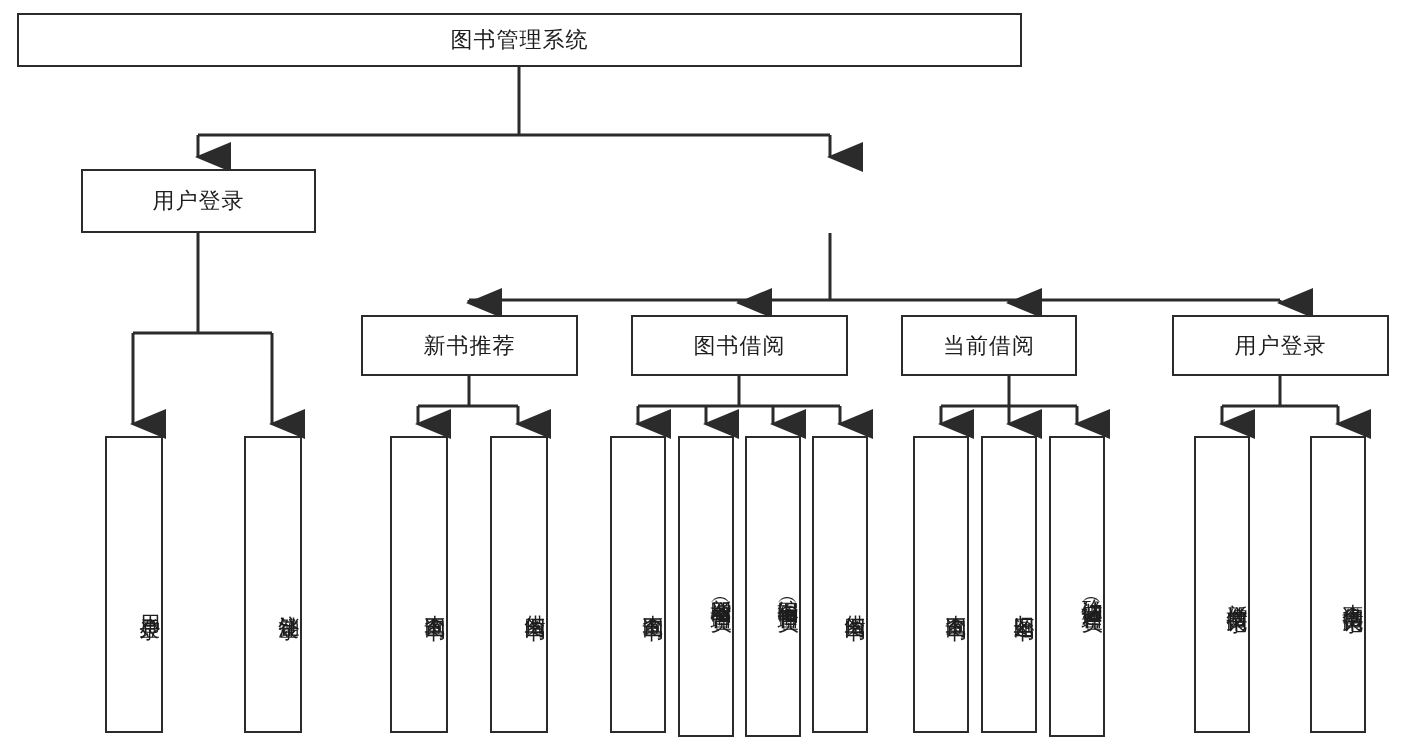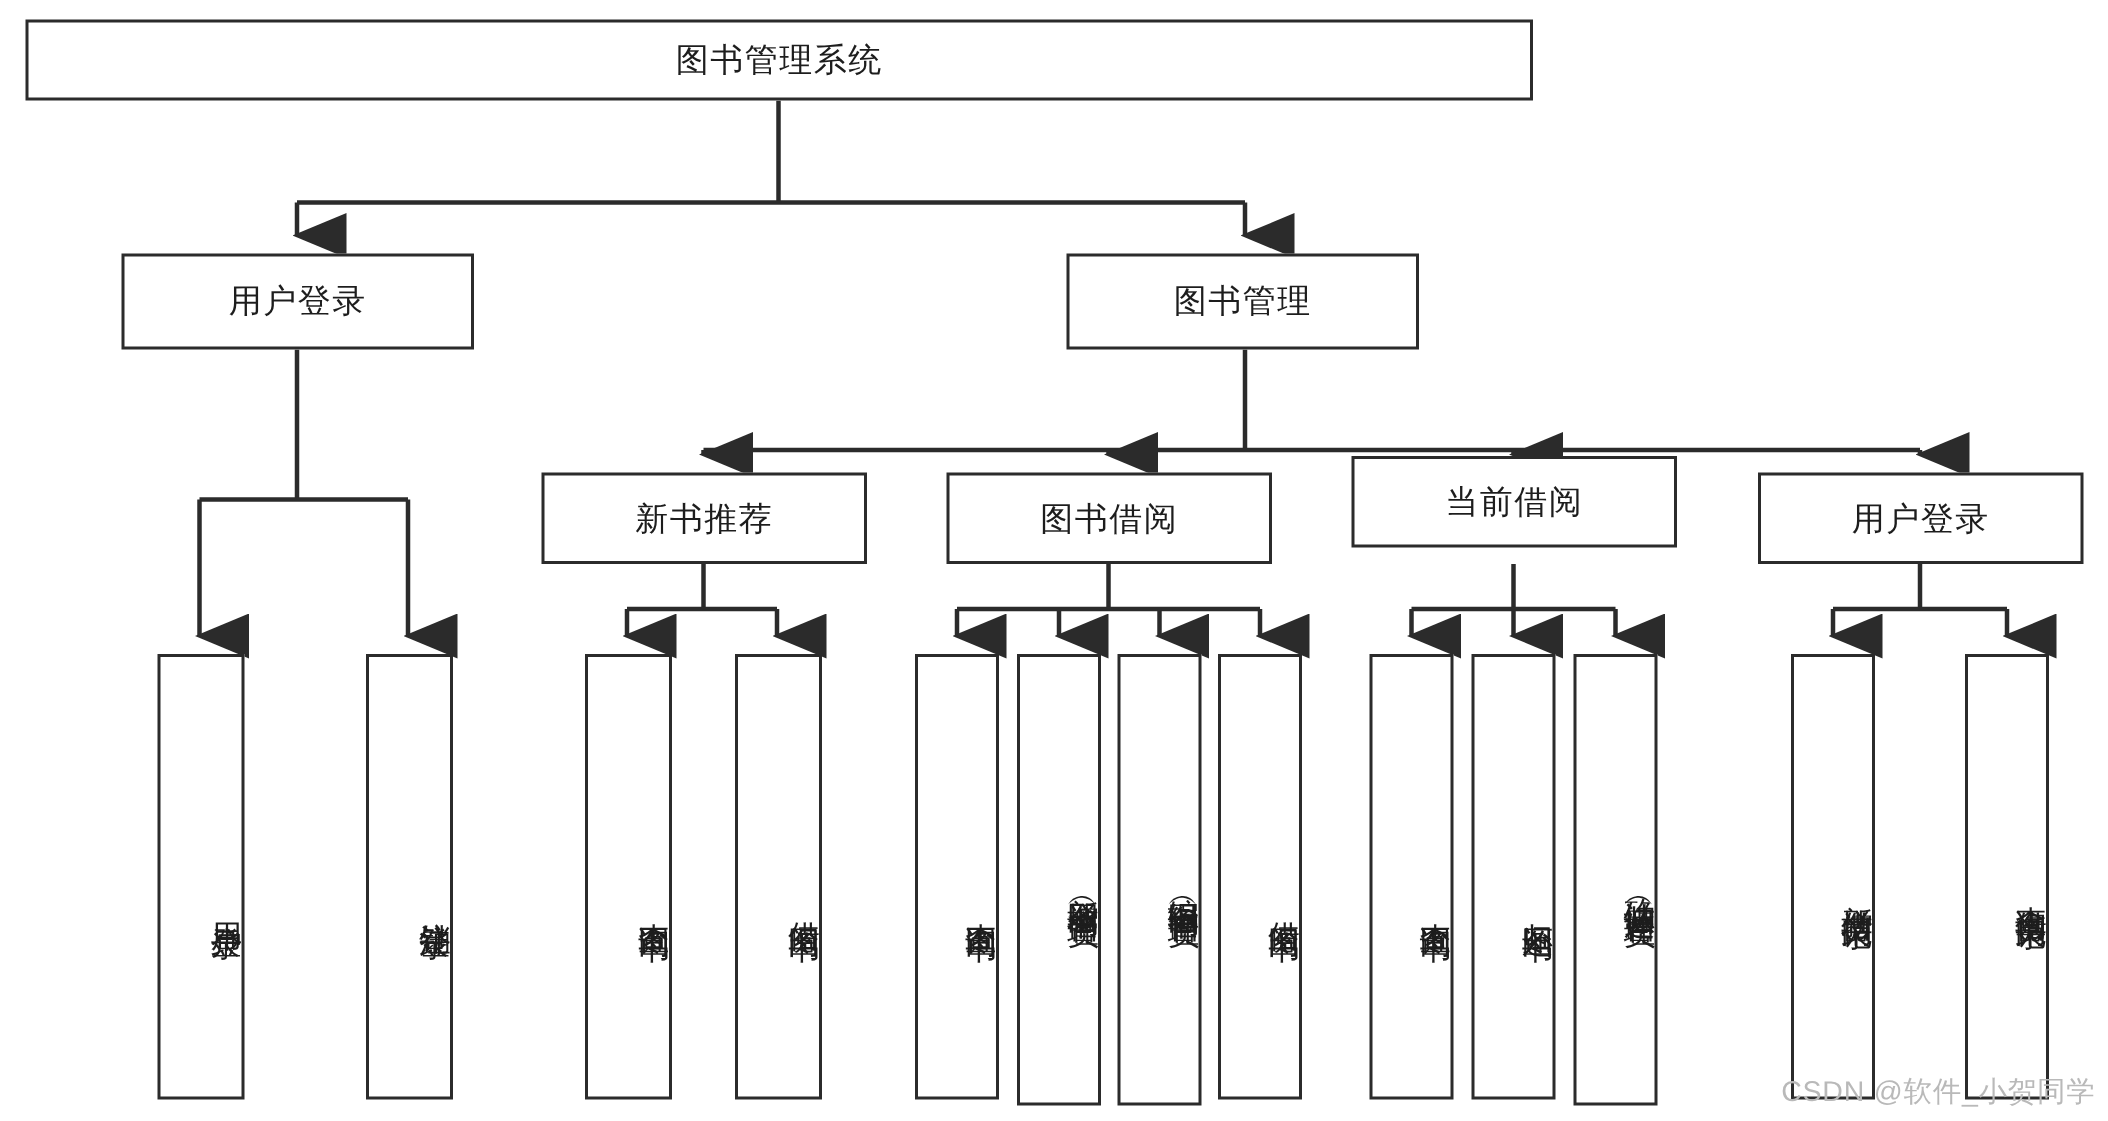--- a/index.html
+++ b/index.html
@@ -122,31 +122,28 @@
     </g>
   </svg>
 
   <div class="node horiz" style="left:17px; top:13px; width:1005px; height:54px;">
     <span class="node-label">图书管理系统</span>
   </div>
 
   <div class="node horiz" style="left:81px; top:169px; width:235px; height:64px;">
     <span class="node-label">用户登录</span>
   </div>
-  <div class="node horiz" style="left:711px; top:169px; width:235px; height:64px;">
-    <span class="node-label">图书管理</span>
-  </div>
 
   <div class="node horiz" style="left:631px; top:315px; width:217px; height:61px;">
     <span class="node-label">图书借阅</span>
   </div>
   <div class="node horiz" style="left:361px; top:315px; width:217px; height:61px;">
     <span class="node-label">新书推荐</span>
   </div>
-  <div class="node horiz" style="left:901px; top:304px; width:217px; height:61px;">
+  <div class="node horiz" style="left:901px; top:315px; width:176px; height:61px;">
     <span class="node-label">当前借阅</span>
   </div>
   <div class="node horiz" style="left:1172px; top:315px; width:217px; height:61px;">
     <span class="node-label">用户登录</span>
   </div>
 
   <div class="node vert" style="left:105px; top:436px; width:58px; height:297px;">
     <span class="node-label">用户登录</span>
   </div>
   <div class="node vert" style="left:244px; top:436px; width:58px; height:297px;">
@@ -183,15 +180,14 @@
     <span class="node-label">确认归还（管理员）</span>
   </div>
 
   <div class="node vert" style="left:1194px; top:436px; width:56px; height:297px; padding-top:16px;">
     <span class="node-label">新增借阅记录</span>
   </div>
   <div class="node vert" style="left:1310px; top:436px; width:56px; height:297px; padding-top:16px;">
     <span class="node-label">查询借阅记录</span>
   </div>
 
-  <div class="watermark">CSDN @软件_小贺同学</div>
 
 </div>
 
 </body></html>

